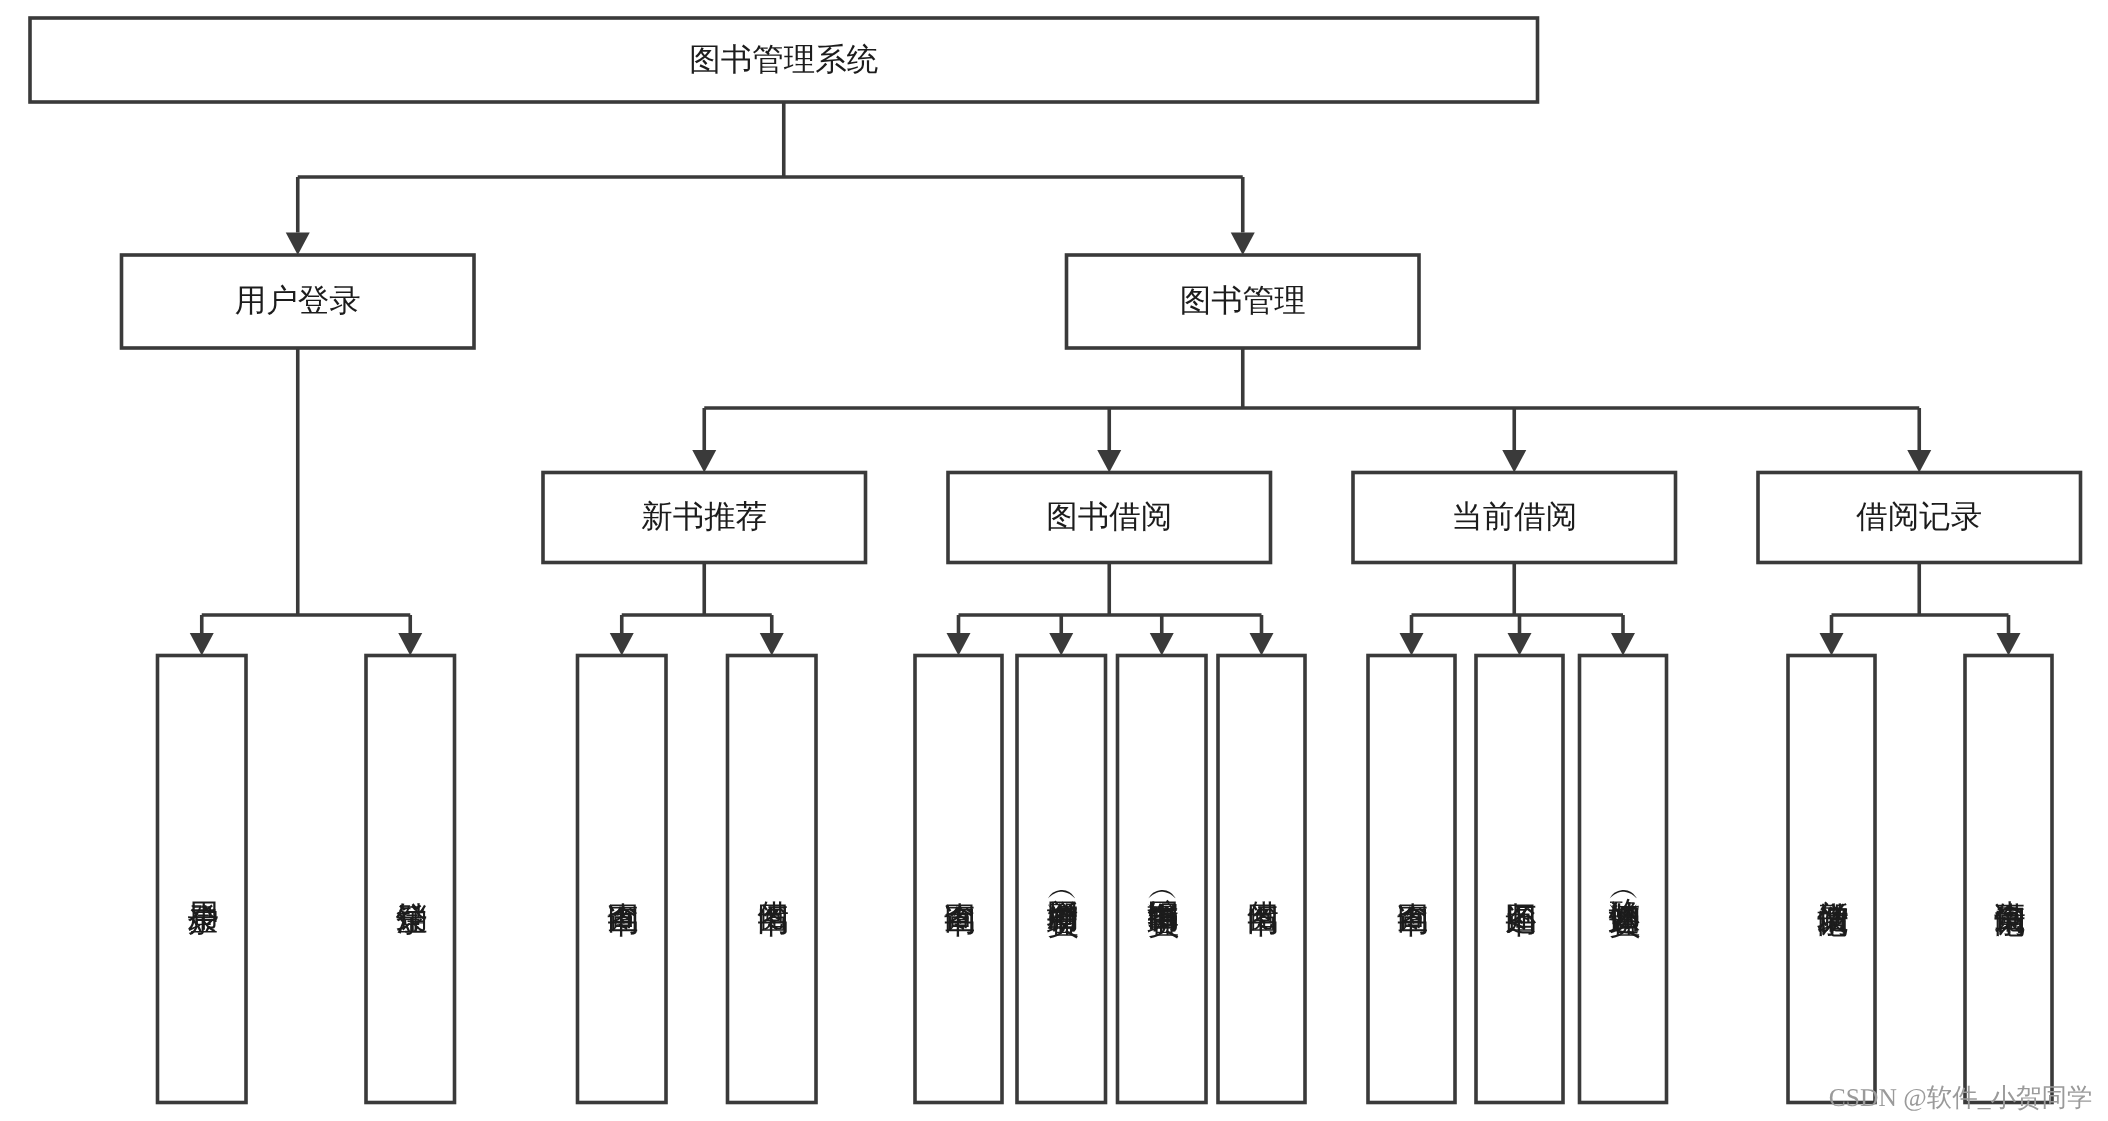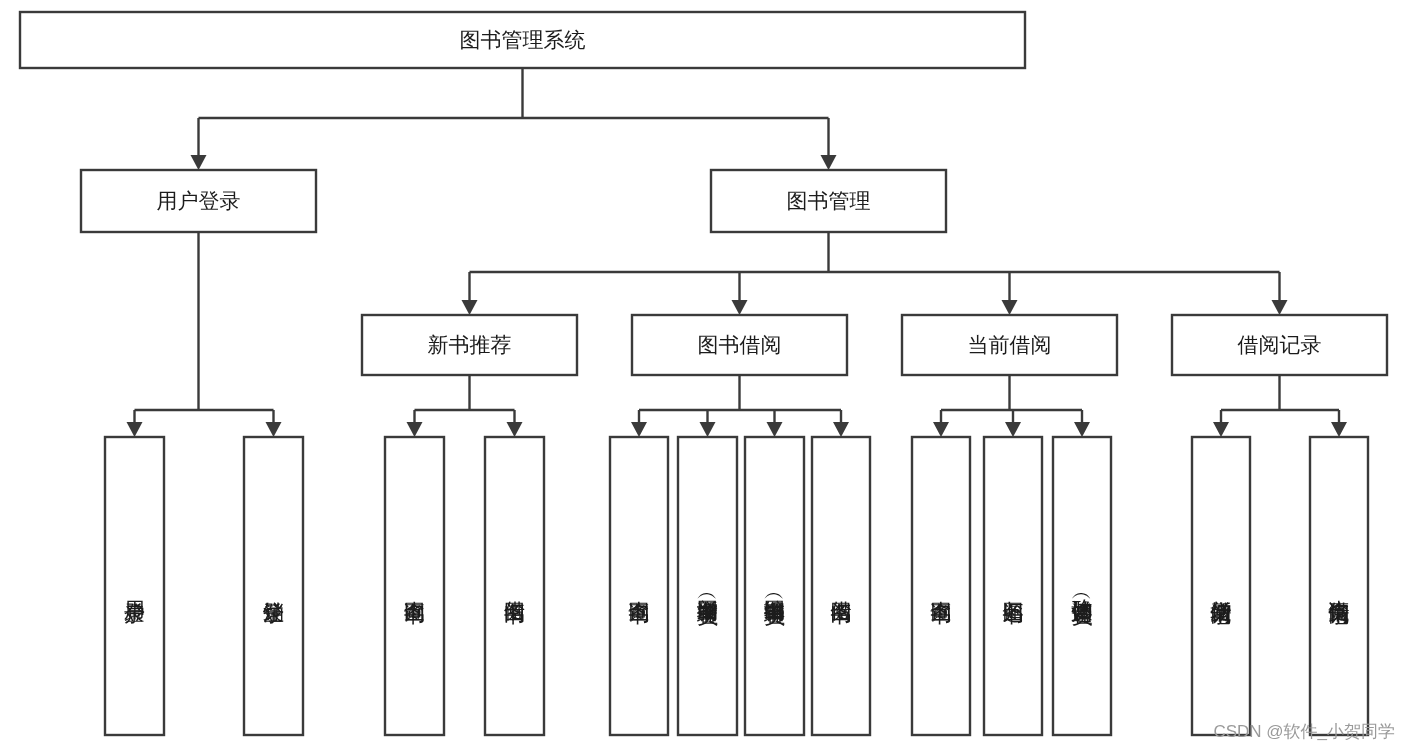--- a/index.html
+++ b/index.html
@@ -58,21 +58,21 @@
     line-height: 1.05;
     color: #1c1c1c;
     letter-spacing: 1px;
     white-space: nowrap;
     pointer-events: none;
   }
   .watermark {
     position: absolute;
     right: 10px;
     bottom: 4px;
-    font-family: Liberation Sans, sans-serif;
+    font-family: Liberation Serif, serif;
     font-size: 17px;
     color: #9a9a9a;
     white-space: nowrap;
   }
 </style>
 </head>
 <body>
 
 <div id="diagram-root">
   <svg class="flow-canvas" viewBox="0 0 1405 747">

